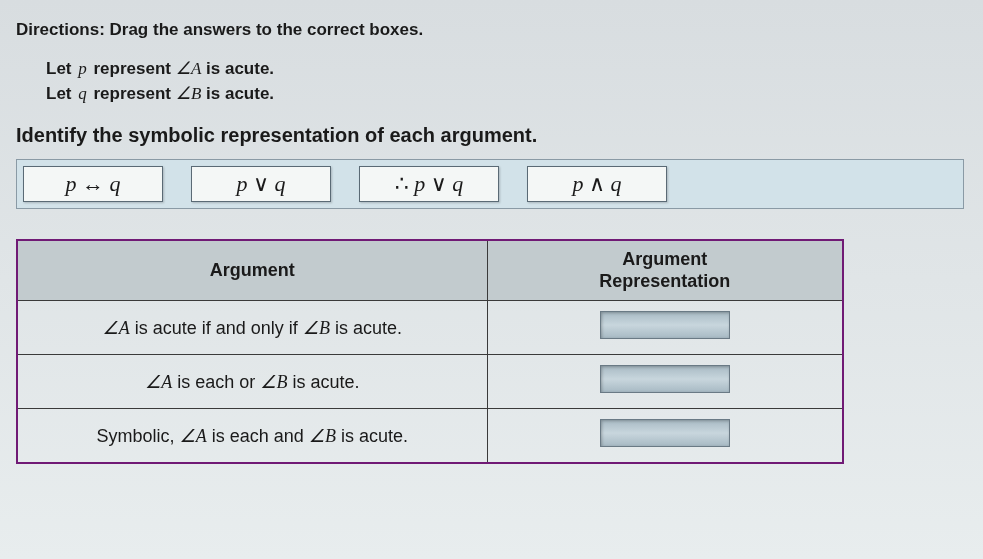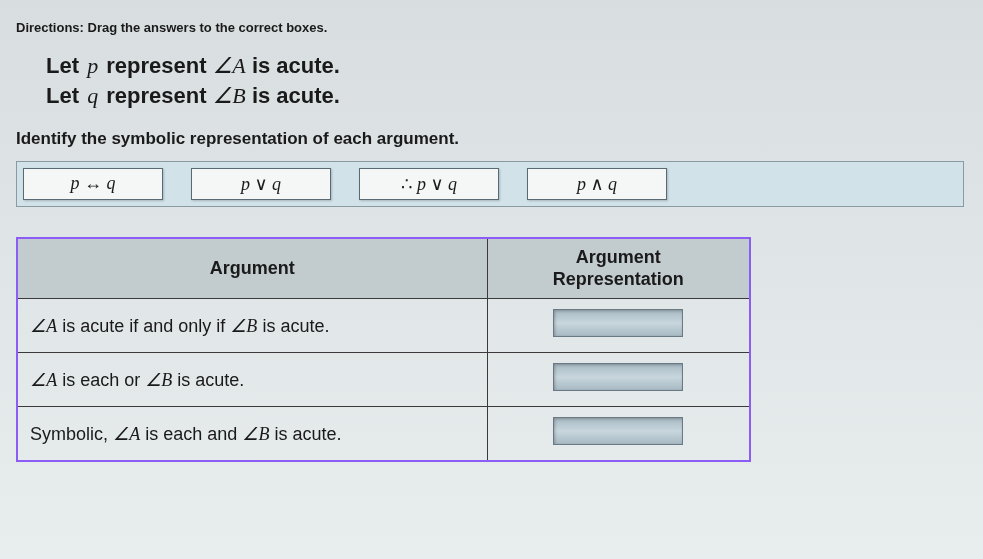--- a/index.html
+++ b/index.html
@@ -10,98 +10,99 @@
     body {
       font-family: "Times New Roman", serif;
       background: linear-gradient(180deg, #d8dde0 0%, #e8edee 100%);
       width: 983px;
       height: 559px;
       padding: 20px 16px;
       color: #1a1a1a;
       overflow: hidden;
     }
     .directions {
-      font-size: 13px;
+      font-size: 17px;
       font-weight: bold;
       margin-bottom: 18px;
       font-family: Arial, sans-serif;
     }
     .let-block {
       margin-left: 30px;
       margin-bottom: 20px;
     }
     .let-line {
-      font-size: 22px;
+      font-size: 17px;
       margin-bottom: 4px;
       font-family: Arial, sans-serif;
       font-weight: bold;
     }
     .let-line .var-italic {
       font-style: italic;
       font-family: "Times New Roman", serif;
       font-weight: normal;
       margin: 0 2px;
     }
     .let-line .angle {
       font-family: "Times New Roman", serif;
       font-style: italic;
       font-weight: normal;
     }
     .identify {
-      font-size: 17px;
+      font-size: 20px;
       font-weight: bold;
       font-family: Arial, sans-serif;
       margin-bottom: 12px;
     }
     .tiles-container {
       border: 1px solid #8a9aa5;
       background: #d2e2e9;
       padding: 6px;
       display: flex;
       gap: 28px;
       margin-bottom: 30px;
       width: 948px;
     }
     .tile {
       background: #f4f7f6;
       border: 1px solid #5a6a75;
       box-shadow: 1px 1px 2px rgba(0,0,0,0.2);
       font-family: "Times New Roman", serif;
       font-style: italic;
-      font-size: 18px;
+      font-size: 22px;
       text-align: center;
       padding: 4px 0;
       width: 140px;
       cursor: grab;
       user-select: none;
     }
     .tile .op {
       font-style: normal;
     }
     .answer-table {
       border-collapse: collapse;
-      width: 735px;
-      border: 2px solid #8b5cf6;
+      width: 828px;
+      border: 2px solid #701a75;
     }
     .answer-table th {
       background: #c2cbce;
       border: 1px solid #3a3a3a;
       padding: 8px 10px;
       font-family: Arial, sans-serif;
       font-weight: bold;
       font-size: 18px;
       text-align: center;
     }
     .answer-table td {
       border: 1px solid #3a3a3a;
       padding: 10px 12px;
       font-family: Arial, sans-serif;
       font-size: 18px;
       vertical-align: middle;
       height: 48px;
+      text-align: center;
     }
     .answer-table td.arg-cell .angle {
       font-family: "Times New Roman", serif;
       font-style: italic;
     }
     .drop-cell {
       text-align: center;
     }
     .drop-zone {
       display: inline-block;

